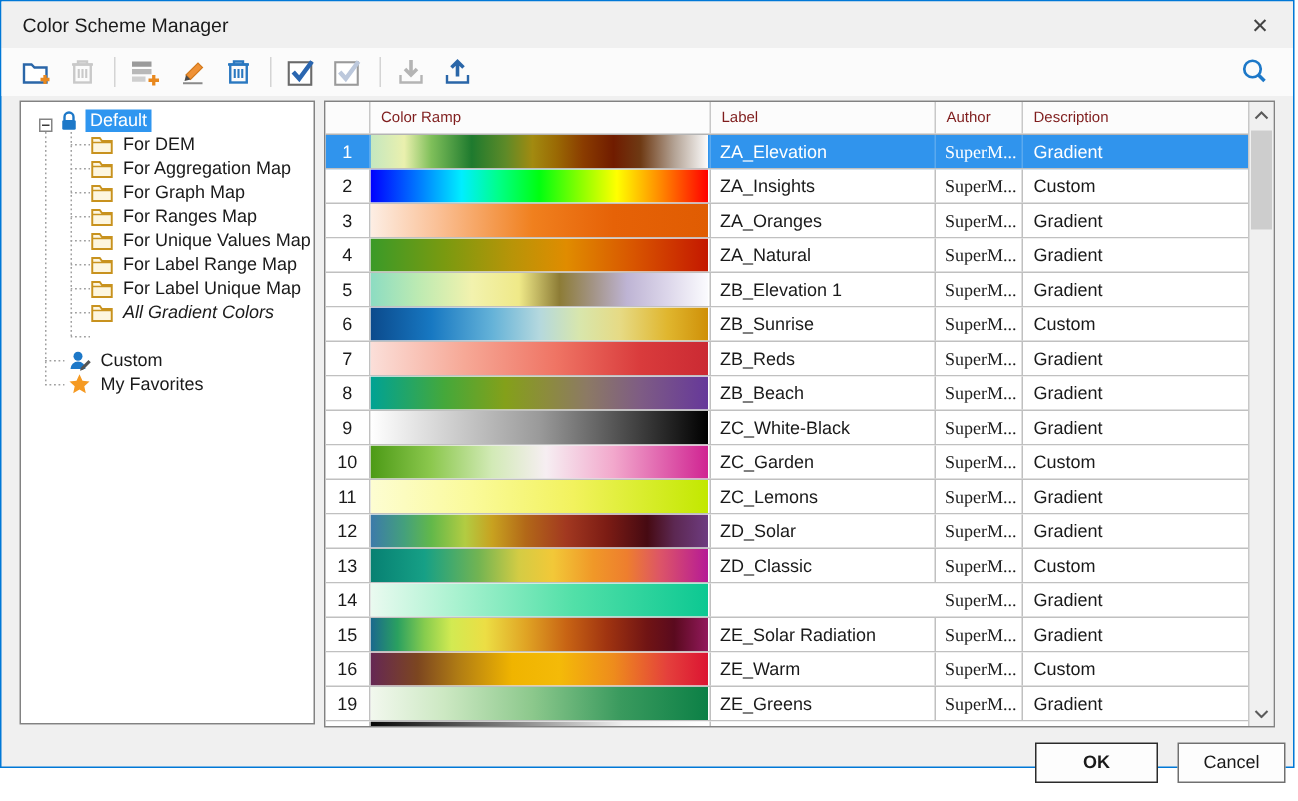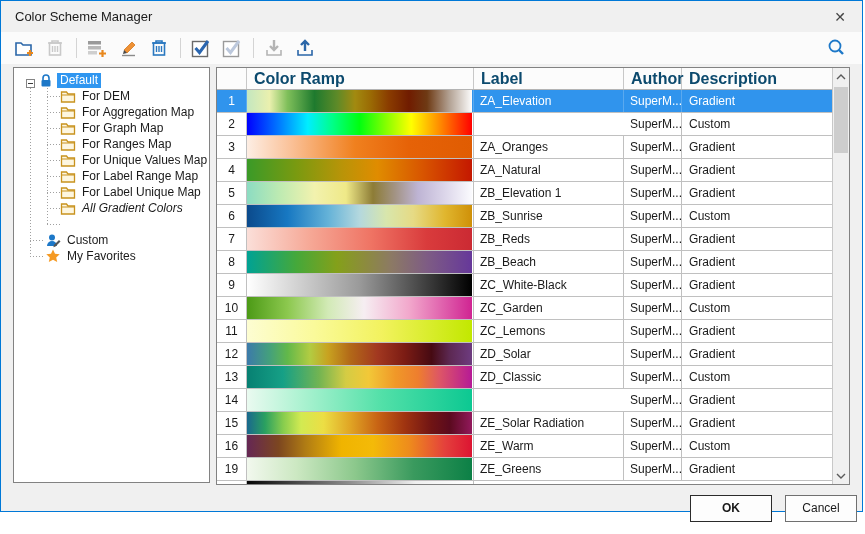--- a/index.html
+++ b/index.html
@@ -16,30 +16,30 @@
   .tree-item{position:absolute;height:16px;display:flex;align-items:center;font-size:12px;color:#1a1a1a;white-space:nowrap;cursor:default;}
   .tree-icon{display:inline-block;width:16px;height:16px;margin-right:3px;}
   .tree-label{padding:0 3px;line-height:15px;}
   .tree-label.sel{background:#2f96f0;color:#fff;}
   .expander{position:absolute;left:12px;top:11px;width:9px;height:9px;border:1px solid #848484;background:#fff;box-sizing:border-box;}
   .expander::after{content:"";position:absolute;left:1px;top:3px;width:5px;height:1px;background:#3a3a3a;}
   .vline{position:absolute;width:1px;background-image:linear-gradient(#a0a0a0 1px,transparent 1px);background-size:1px 3px;}
   .hstub{position:absolute;height:1px;background-image:linear-gradient(90deg,#a0a0a0 1px,transparent 1px);background-size:3px 1px;}
   .table-panel{position:absolute;left:215px;top:66px;width:634px;height:418px;background:#fff;border:1px solid #828282;box-sizing:border-box;overflow:hidden;}
   .thead{position:absolute;left:0;top:0;height:22px;width:615px;background:#fcfcfc;border-bottom:1px solid #b4b4b4;box-sizing:border-box;}
-  .hcell{position:absolute;top:0;height:21px;line-height:21px;font-size:16px;font-weight:bold;color:#0c4a6e;padding-left:7px;box-sizing:border-box;border-right:1px solid #c8c8c8;}
+  .hcell{position:absolute;top:0;height:21px;line-height:21px;font-size:10px;font-weight:normal;color:#7f1d1d;padding-left:7px;box-sizing:border-box;border-right:1px solid #c8c8c8;}
   .rows{position:absolute;left:0;top:22px;width:615px;bottom:0;overflow:hidden;}
   .trow{position:relative;height:23px;border-bottom:1px solid #c0c0c0;box-sizing:border-box;background:#fff;}
   .trow.sel{background:#3094ed;}
   .cell{position:absolute;top:0;height:22px;line-height:22px;font-size:12px;color:#1a1a1a;box-sizing:border-box;border-right:1px solid #c0c0c0;overflow:hidden;white-space:nowrap;}
   .trow.sel .cell{color:#fff;border-right-color:#5aa9ef;}
   .c-num{left:0;width:30px;text-align:center;}
   .c-ramp{left:30px;width:227px;}
   .c-label{left:257px;width:150px;padding-left:6px;}
-  .c-author{left:407px;width:58px;padding-left:6px;}
+  .c-author{left:407px;width:58px;padding-left:6px;font-family:Liberation Serif, serif;}
   .c-desc{left:465px;width:150px;padding-left:7px;border-right:none;}
   .ramp{position:absolute;left:0;top:0;right:1px;bottom:0;}
   .vscroll{position:absolute;right:0;top:0;bottom:0;width:17px;background:#f0f0f0;border-left:1px solid #c8c8c8;box-sizing:border-box;}
   .sarrow{position:absolute;left:0;width:16px;height:17px;display:flex;align-items:center;justify-content:center;}
   .sthumb{position:absolute;left:1px;top:19px;width:14px;height:66px;background:#cdcdcd;}
   .footer-btn{position:absolute;top:494px;height:27px;background:#fdfdfd;font-size:12px;color:#1a1a1a;text-align:center;line-height:25px;box-sizing:border-box;cursor:pointer;}
   .ok{left:689px;width:82px;border:1px solid #2b2b2b;font-weight:bold;}
   .cancel{left:784px;width:72px;border:1px solid #707070;}
 </style>
 </head>
@@ -233,20 +233,21 @@
           </div>
           <div class="cell c-label">ZA_Elevation</div>
           <div class="cell c-author">SuperM...</div>
           <div class="cell c-desc">Gradient</div>
         </div>
         <div class="trow">
           <div class="cell c-num">2</div>
           <div class="cell c-ramp">
             <div class="ramp" style="background: linear-gradient(to right, rgb(0, 0, 254) 0%, rgb(0, 120, 255) 14%, rgb(0, 238, 255) 27%, rgb(0, 255, 136) 38%, rgb(0, 255, 16) 50%, rgb(136, 255, 0) 62%, rgb(255, 255, 0) 73%, rgb(255, 136, 0) 86%, rgb(255, 0, 0) 100%);"></div>
           </div>
+          <div class="cell c-label">ZA_Insights</div>
           <div class="cell c-author">SuperM...</div>
           <div class="cell c-desc">Custom</div>
         </div>
         <div class="trow">
           <div class="cell c-num">3</div>
           <div class="cell c-ramp">
             <div class="ramp" style="background: linear-gradient(to right, rgb(253, 238, 228) 0%, rgb(250, 192, 150) 20%, rgb(240, 128, 30) 48%, rgb(230, 98, 7) 72%, rgb(224, 92, 2) 100%);"></div>
           </div>
           <div class="cell c-label">ZA_Oranges</div>
           <div class="cell c-author">SuperM...</div>

